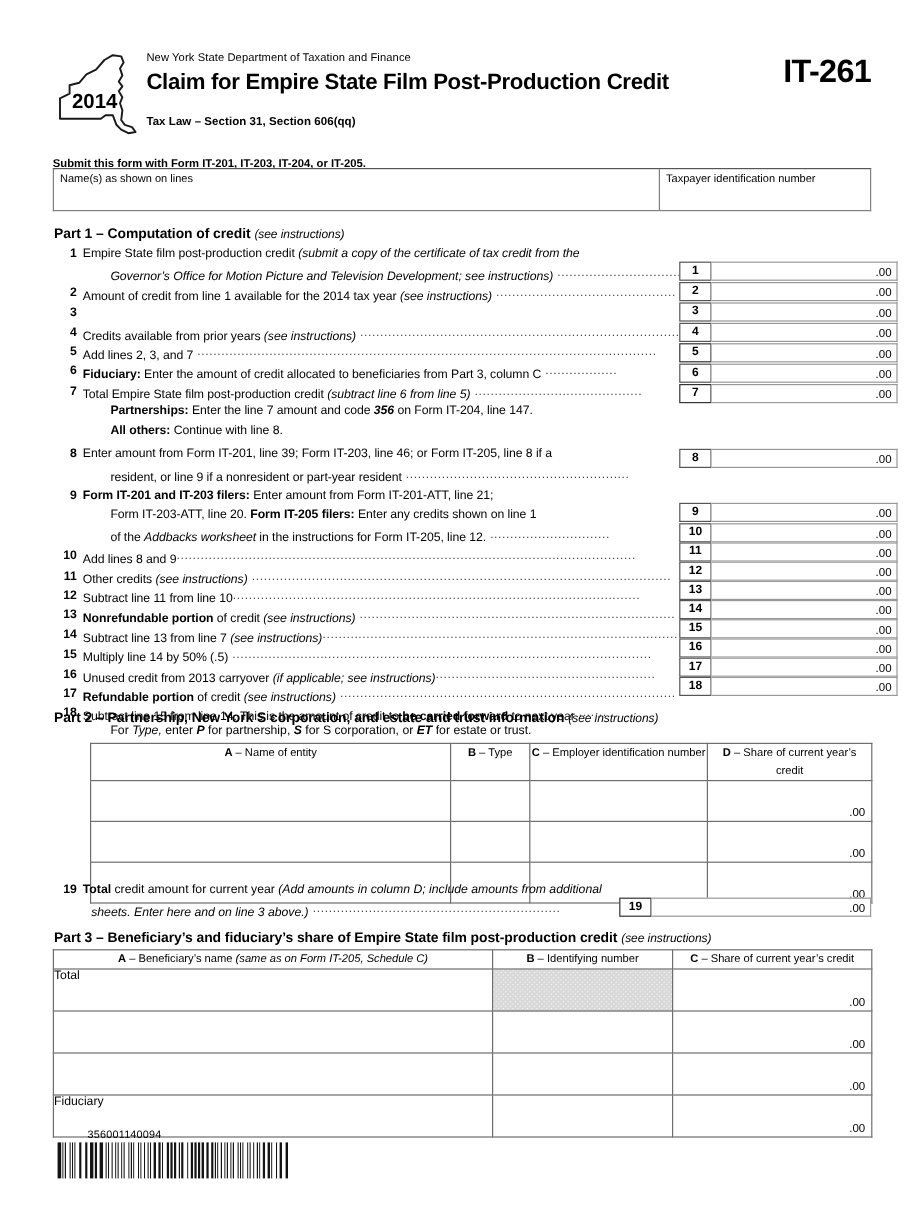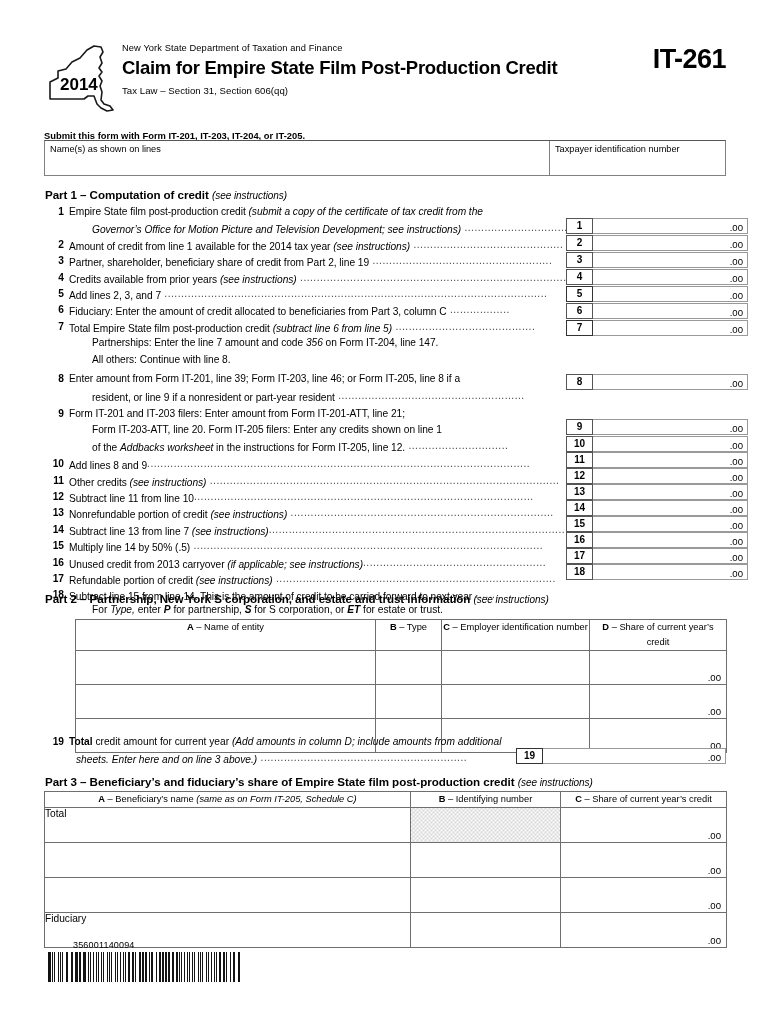--- a/index.html
+++ b/index.html
@@ -13,21 +13,21 @@
     overflow:hidden;
   }
   .page { position:absolute; left:0; top:0; width:770px; height:1024px; }
 
   
   .hdr { position:absolute; left:44px; top:36px; width:682px; height:86px; }
   .logo { position:absolute; left:0px; top:2px; width:78px; height:80px; }
   .hdr-txt { position:absolute; left:78px; top:0px; width:520px; }
   .agency { font-size:9.3px; letter-spacing:.01em; line-height:12px; padding-top:6px; }
   .formtitle { font-size:18.5px; font-weight:bold; letter-spacing:-0.015em; line-height:23px; margin-top:2px; white-space:nowrap; }
-  .lawline { font-size:9.6px; font-weight:normal; margin-top:6px; letter-spacing:.005em; }
+  .lawline { font-size:9.6px; font-weight:bold; margin-top:17px; letter-spacing:.005em; }
   .formno { position:absolute; right:0px; top:8px; font-size:27px; font-weight:bold; letter-spacing:-0.02em; }
 
   
   .submit { position:absolute; left:44px; top:130px; font-size:9.4px; font-weight:bold; }
 
   
   .namebox { position:absolute; left:44px; top:140px; width:682px; height:36px;
              border:1px solid #808080; border-top:1.2px solid #555; }
   .namebox .cellL { position:absolute; left:0; top:0; width:505px; height:100%;
                     border-right:1px solid #808080; }
@@ -39,21 +39,21 @@
   .parttitle { font-size:11.6px; font-weight:bold; padding:3px 0 3px 1px; letter-spacing:-0.005em; }
   .parttitle i { font-weight:normal; font-style:italic; font-size:10px; }
 
   
   .p1 { position:absolute; left:44px; top:205px; width:682px; }
   .lrow { position:relative; height:16.4px; }
   .lnum { position:absolute; left:0px; width:20px; text-align:right; font-size:10.2px; font-weight:bold; top:1px; }
   .ltxt { position:absolute; left:25px; top:1px; font-size:10.2px; white-space:nowrap; letter-spacing:-0.004em; }
   .ltxt.ind { left:48px; }
   .ltxt i { font-style:italic;margin-top:15px; }
-  .ltxt b { font-weight:normal; }
+  .ltxt b { font-weight:bold; }
   .dots { display:inline-block; overflow:hidden; white-space:nowrap;
           font-size:10.2px; vertical-align:baseline; letter-spacing:.5px; color:#444; }
 
   
   .amt { position:absolute; height:15.5px; }
   .amt .nb { position:absolute; left:0; top:0; width:27px; height:100%;
              border:1px solid #555; text-align:center; font-size:10px; font-weight:bold;
              line-height:13.5px; background:#fff; }
   .amt .vb { position:absolute; left:27px; top:0; width:155px; height:100%;
              border:1px solid #999; border-left:none; background:#fff; }
@@ -142,21 +142,20 @@
       <span class="ltxt ind"><i>Governor’s Office for Motion Picture and Television Development; see instructions)</i><span class="dots" style="width:168px">&nbsp;..............................................</span></span>
     </div>
 
     <div class="lrow">
       <span class="lnum">2</span>
       <span class="ltxt"><span>Amount of credit from line 1 available for the 2014 tax year </span><i>(see instructions)</i><span class="dots" style="width:164px">&nbsp;.............................................</span></span>
     </div>
 
     <div class="lrow">
       <span class="lnum">3</span>
-      <span class="ltxt"><span>Partner, shareholder, beneficiary share of credit from Part 2, line 19</span><span class="dots" style="width:200px">&nbsp;......................................................</span></span>
     </div>
 
     <div class="lrow">
       <span class="lnum">4</span>
       <span class="ltxt"><span>Credits available from prior years </span><i>(see instructions)</i><span class="dots" style="width:297px">&nbsp;..................................................................................</span></span>
     </div>
 
     <div class="lrow">
       <span class="lnum">5</span>
       <span class="ltxt"><span>Add lines 2, 3, and 7</span><span class="dots" style="width:400px">&nbsp;...................................................................................................................</span></span>

